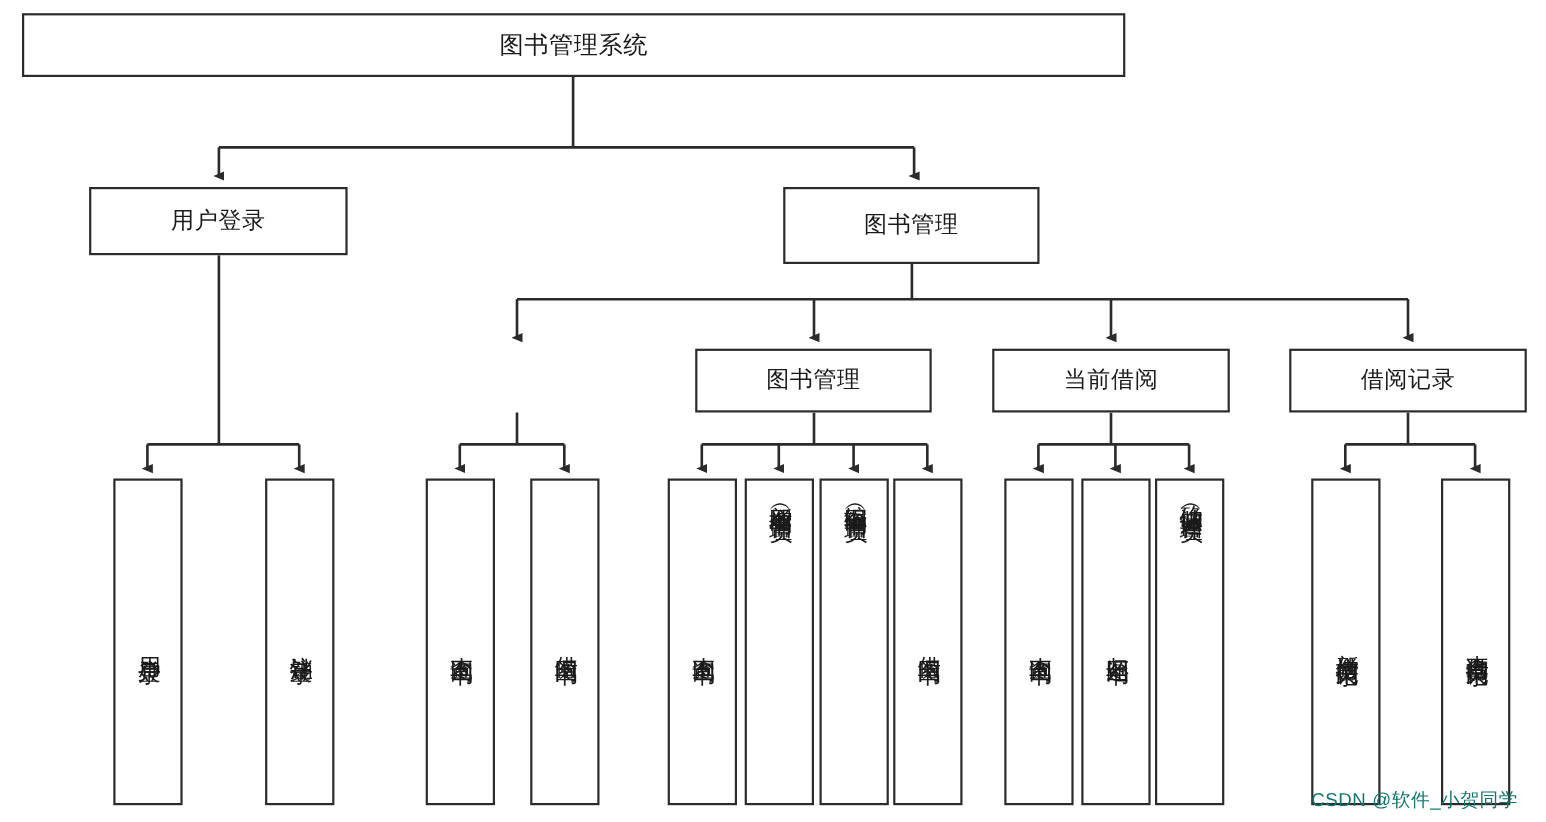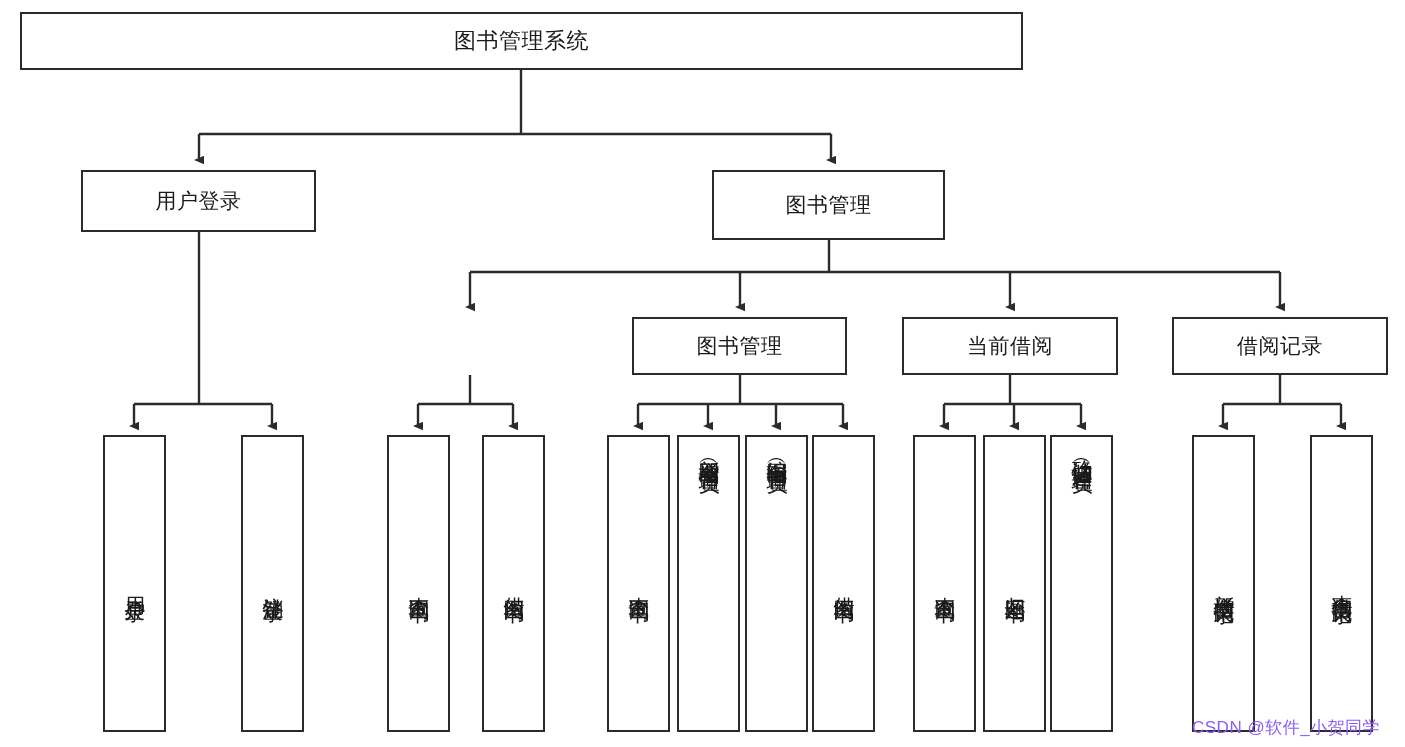--- a/index.html
+++ b/index.html
@@ -54,21 +54,21 @@
     padding: 6px 2px;
     align-items: center;
     justify-content: center;
   }
   .node.vertical.top-aligned {
     justify-content: flex-start;
   }
   .watermark {
     position: absolute;
     font-size: 17px;
-    color: #8b5cf6;
+    color: #0f766e;
     white-space: nowrap;
     letter-spacing: 0.5px;
   }
 </style>
 </head>
 <body>
 
 <div id="diagram-canvas">
 
   <svg class="connectors" viewBox="0 0 1405 747">

